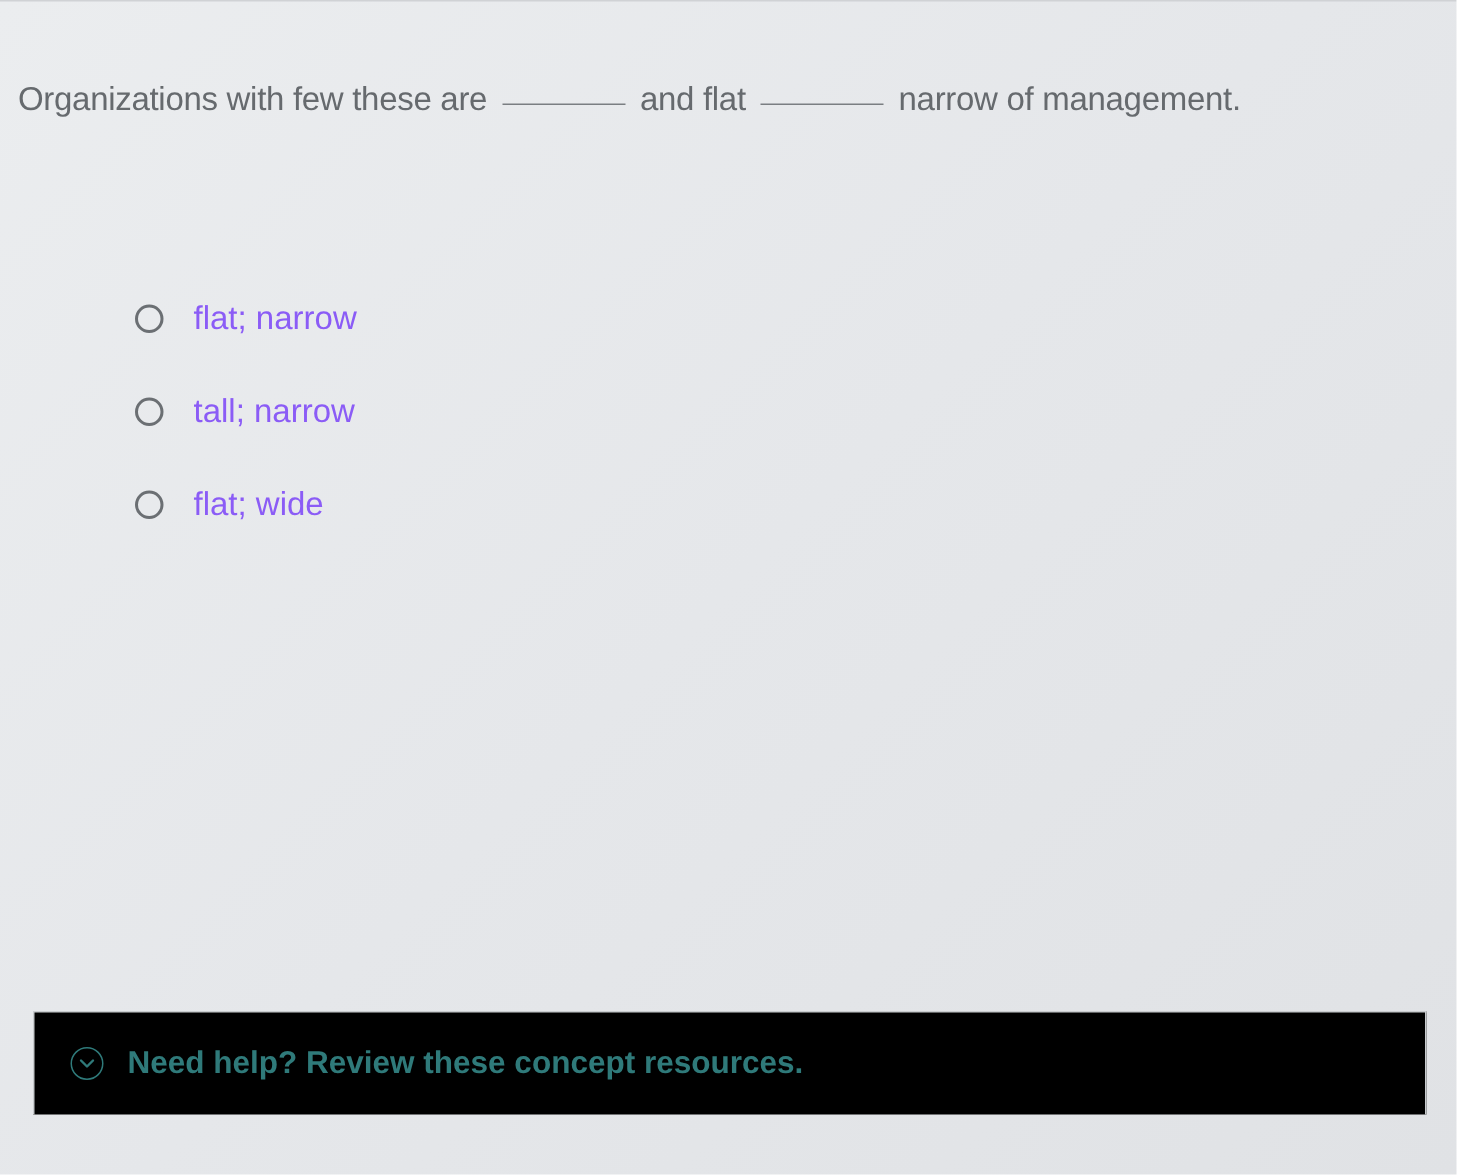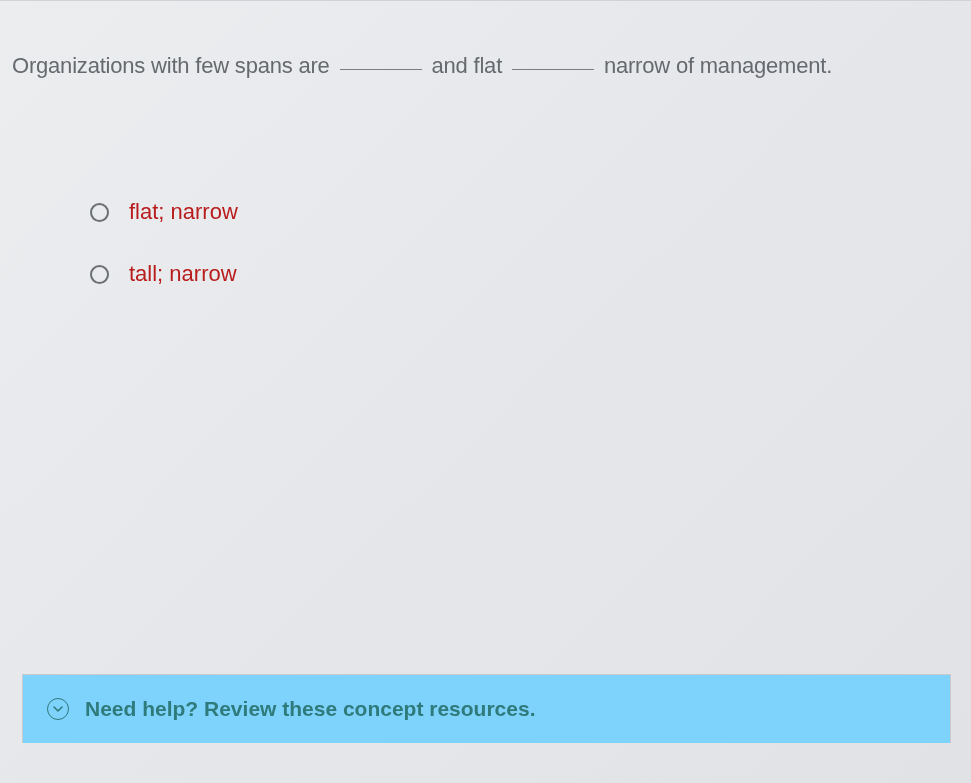--- a/index.html
+++ b/index.html
@@ -53,31 +53,31 @@
       width: 19px;
       height: 19px;
       border: 2.2px solid #6b6f73;
       border-radius: 50%;
       margin-right: 20px;
       flex-shrink: 0;
       background: transparent;
     }
     .option-label {
       font-size: 22px;
-      color: #b91c1c;
+      color: #8b5cf6;
     }
     .help-section {
       position: absolute;
       bottom: 40px;
       left: 22px;
       right: 20px;
     }
     .help-header, .help-resource {
       border: 1px solid #c8cbce;
-      background: #7dd3fc;
+      background: #000000;
       padding: 22px 24px;
       display: flex;
       align-items: center;
     }
     .help-header {
       border-bottom: none;
     }
     .chevron-icon {
       width: 22px;
       height: 22px;
@@ -114,35 +114,39 @@
     .resource-label {
       font-size: 21px;
       color: #595d61;
     }
   </style>
 </head>
 <body>
 
 <div class="question-area">
   <div class="question-text">
-    <span>Organizations with few spans are</span>
+    <span>Organizations with few these are</span>
     <span class="blank"></span>
     <span>and flat</span>
     <span class="blank"></span>
     <span>narrow of management.</span>
   </div>
 
   <div class="options">
     <div class="option">
       <span class="radio"></span>
       <span class="option-label">flat; narrow</span>
     </div>
     <div class="option">
       <span class="radio"></span>
       <span class="option-label">tall; narrow</span>
+    </div>
+    <div class="option">
+      <span class="radio"></span>
+      <span class="option-label">flat; wide</span>
     </div>
   </div>
 </div>
 
 <div class="help-section">
   <div class="help-header">
     <span class="chevron-icon">
       <svg viewBox="0 0 10 6" fill="none">
         <path d="M1 1 L5 5 L9 1" stroke="#2f7a7a" stroke-width="1.6" stroke-linecap="round" stroke-linejoin="round"></path>
       </svg>

